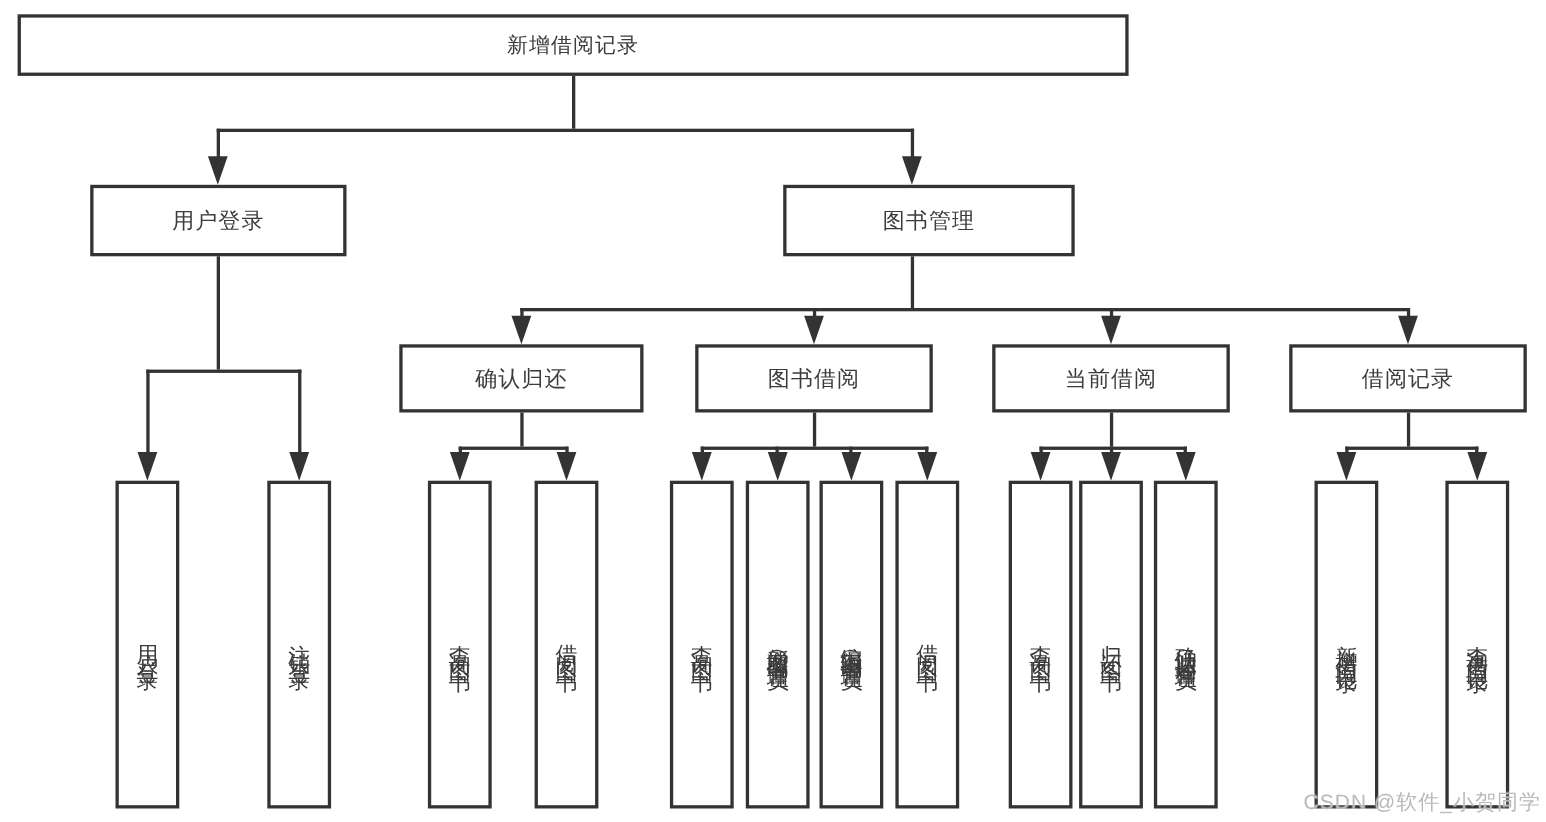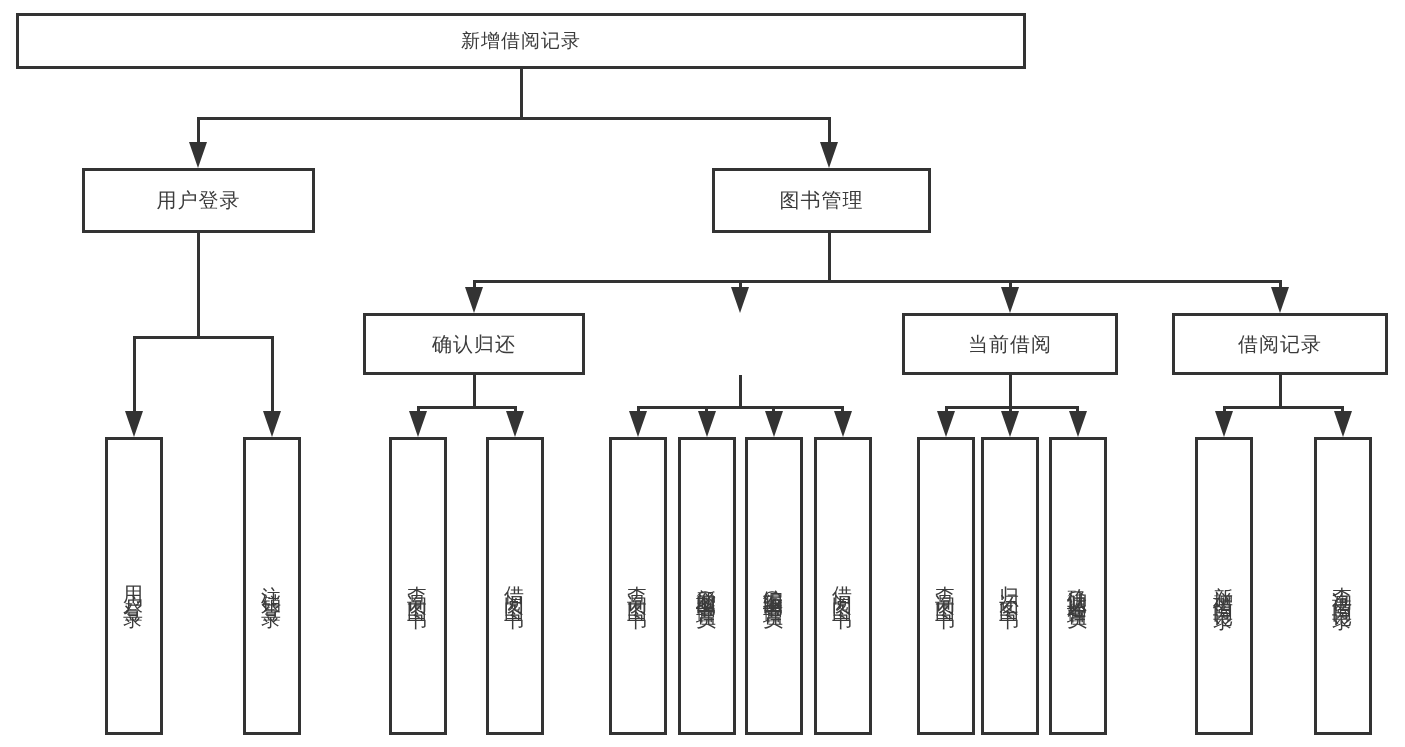--- a/index.html
+++ b/index.html
@@ -76,41 +76,42 @@
   <div class="box" style="left:16px; top:13px; width:1010px; height:56px; font-size:19px;">新增借阅记录</div>
 
   <div class="vline" style="left:520px; top:69px; height:48px;"></div>
   <div class="hline" style="left:197px; top:117px; width:634px;"></div>
   <div class="vline" style="left:197px; top:117px; height:28px;"></div>
   <div class="arrow" style="left:189px; top:142px;"></div>
   <div class="vline" style="left:828px; top:117px; height:28px;"></div>
   <div class="arrow" style="left:820px; top:142px;"></div>
 
   <div class="box" style="left:82px; top:168px; width:233px; height:65px;">用户登录</div>
-  <div class="box" style="left:712px; top:168px; width:219px; height:65px;">图书管理</div>
+  <div class="box" style="left:712px; top:168px; width:265px; height:65px;">图书管理</div>
 
   <div class="vline" style="left:197px; top:233px; height:103px;"></div>
   <div class="hline" style="left:133px; top:336px; width:141px;"></div>
   <div class="vline" style="left:133px; top:336px; height:77px;"></div>
   <div class="arrow" style="left:125px; top:411px;"></div>
   <div class="vline" style="left:271px; top:336px; height:77px;"></div>
   <div class="arrow" style="left:263px; top:411px;"></div>
 
   <div class="vline" style="left:828px; top:233px; height:47px;"></div>
   <div class="hline" style="left:473px; top:280px; width:808px;"></div>
   <div class="vline" style="left:473px; top:280px; height:9px;"></div>
   <div class="arrow" style="left:465px; top:287px;"></div>
   <div class="vline" style="left:739px; top:280px; height:9px;"></div>
   <div class="arrow" style="left:731px; top:287px;"></div>
   <div class="vline" style="left:1009px; top:280px; height:9px;"></div>
   <div class="arrow" style="left:1001px; top:287px;"></div>
   <div class="vline" style="left:1279px; top:280px; height:9px;"></div>
   <div class="arrow" style="left:1271px; top:287px;"></div>
 
   <div class="box" style="left:363px; top:313px; width:222px; height:62px;">确认归还</div>
+  <div class="box" style="left:632px; top:313px; width:216px; height:62px;">图书借阅</div>
   <div class="box" style="left:902px; top:313px; width:216px; height:62px;">当前借阅</div>
   <div class="box" style="left:1172px; top:313px; width:216px; height:62px;">借阅记录</div>
 
   <div class="vline" style="left:473px; top:375px; height:31px;"></div>
   <div class="hline" style="left:417px; top:406px; width:99px;"></div>
   <div class="vline" style="left:417px; top:406px; height:7px;"></div>
   <div class="arrow" style="left:409px; top:411px;"></div>
   <div class="vline" style="left:514px; top:406px; height:7px;"></div>
   <div class="arrow" style="left:506px; top:411px;"></div>
 
@@ -152,14 +153,15 @@
   <div class="vbox" style="left:745px; letter-spacing:3px;">编辑图书（管理员）</div>
   <div class="vbox" style="left:814px;">借阅图书</div>
 
   <div class="vbox" style="left:917px;">查询图书</div>
   <div class="vbox" style="left:981px;">归还图书</div>
   <div class="vbox" style="left:1049px; letter-spacing:3px;">确认归还（管理员）</div>
 
   <div class="vbox" style="left:1195px; letter-spacing:5px;">新增借阅记录</div>
   <div class="vbox" style="left:1314px; letter-spacing:5px;">查询借阅记录</div>
 
+  <div class="watermark">CSDN @软件_小贺同学</div>
 
 </div>
 
 </body></html>

